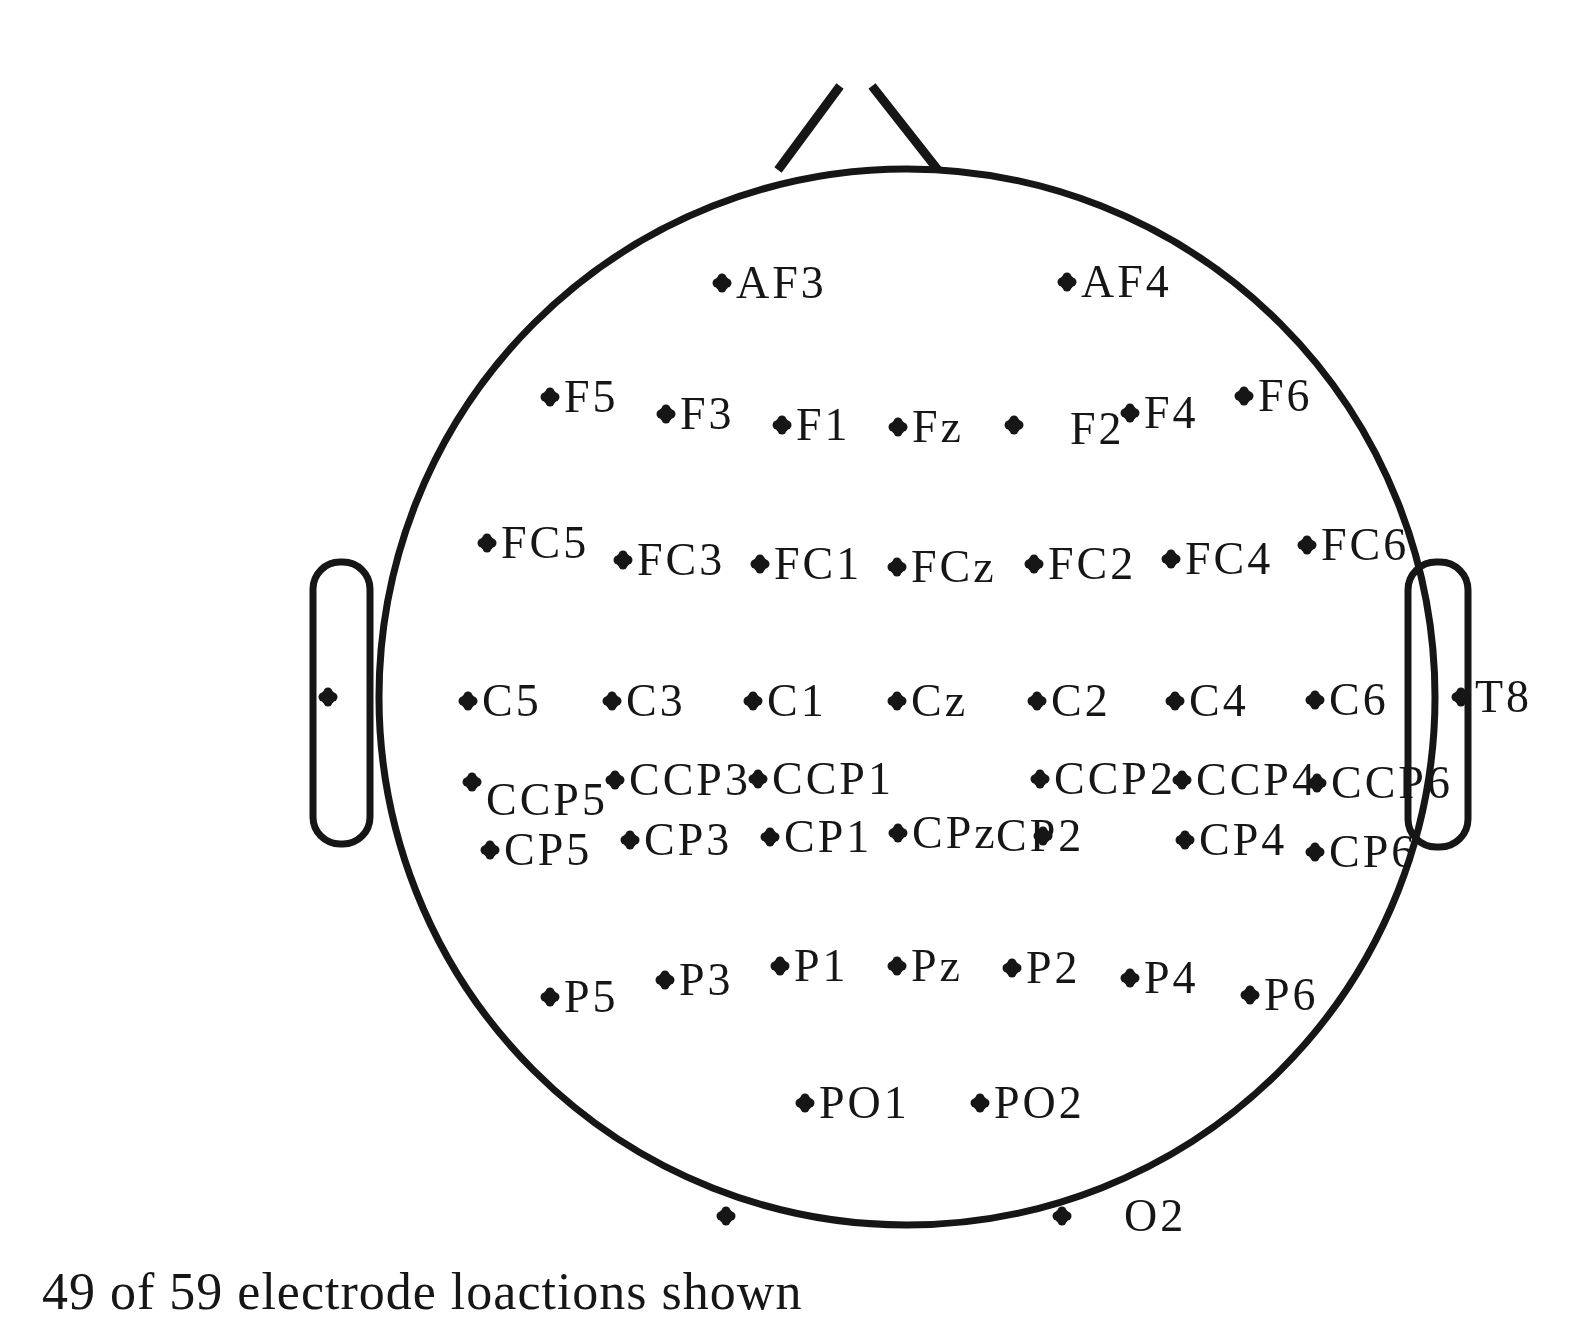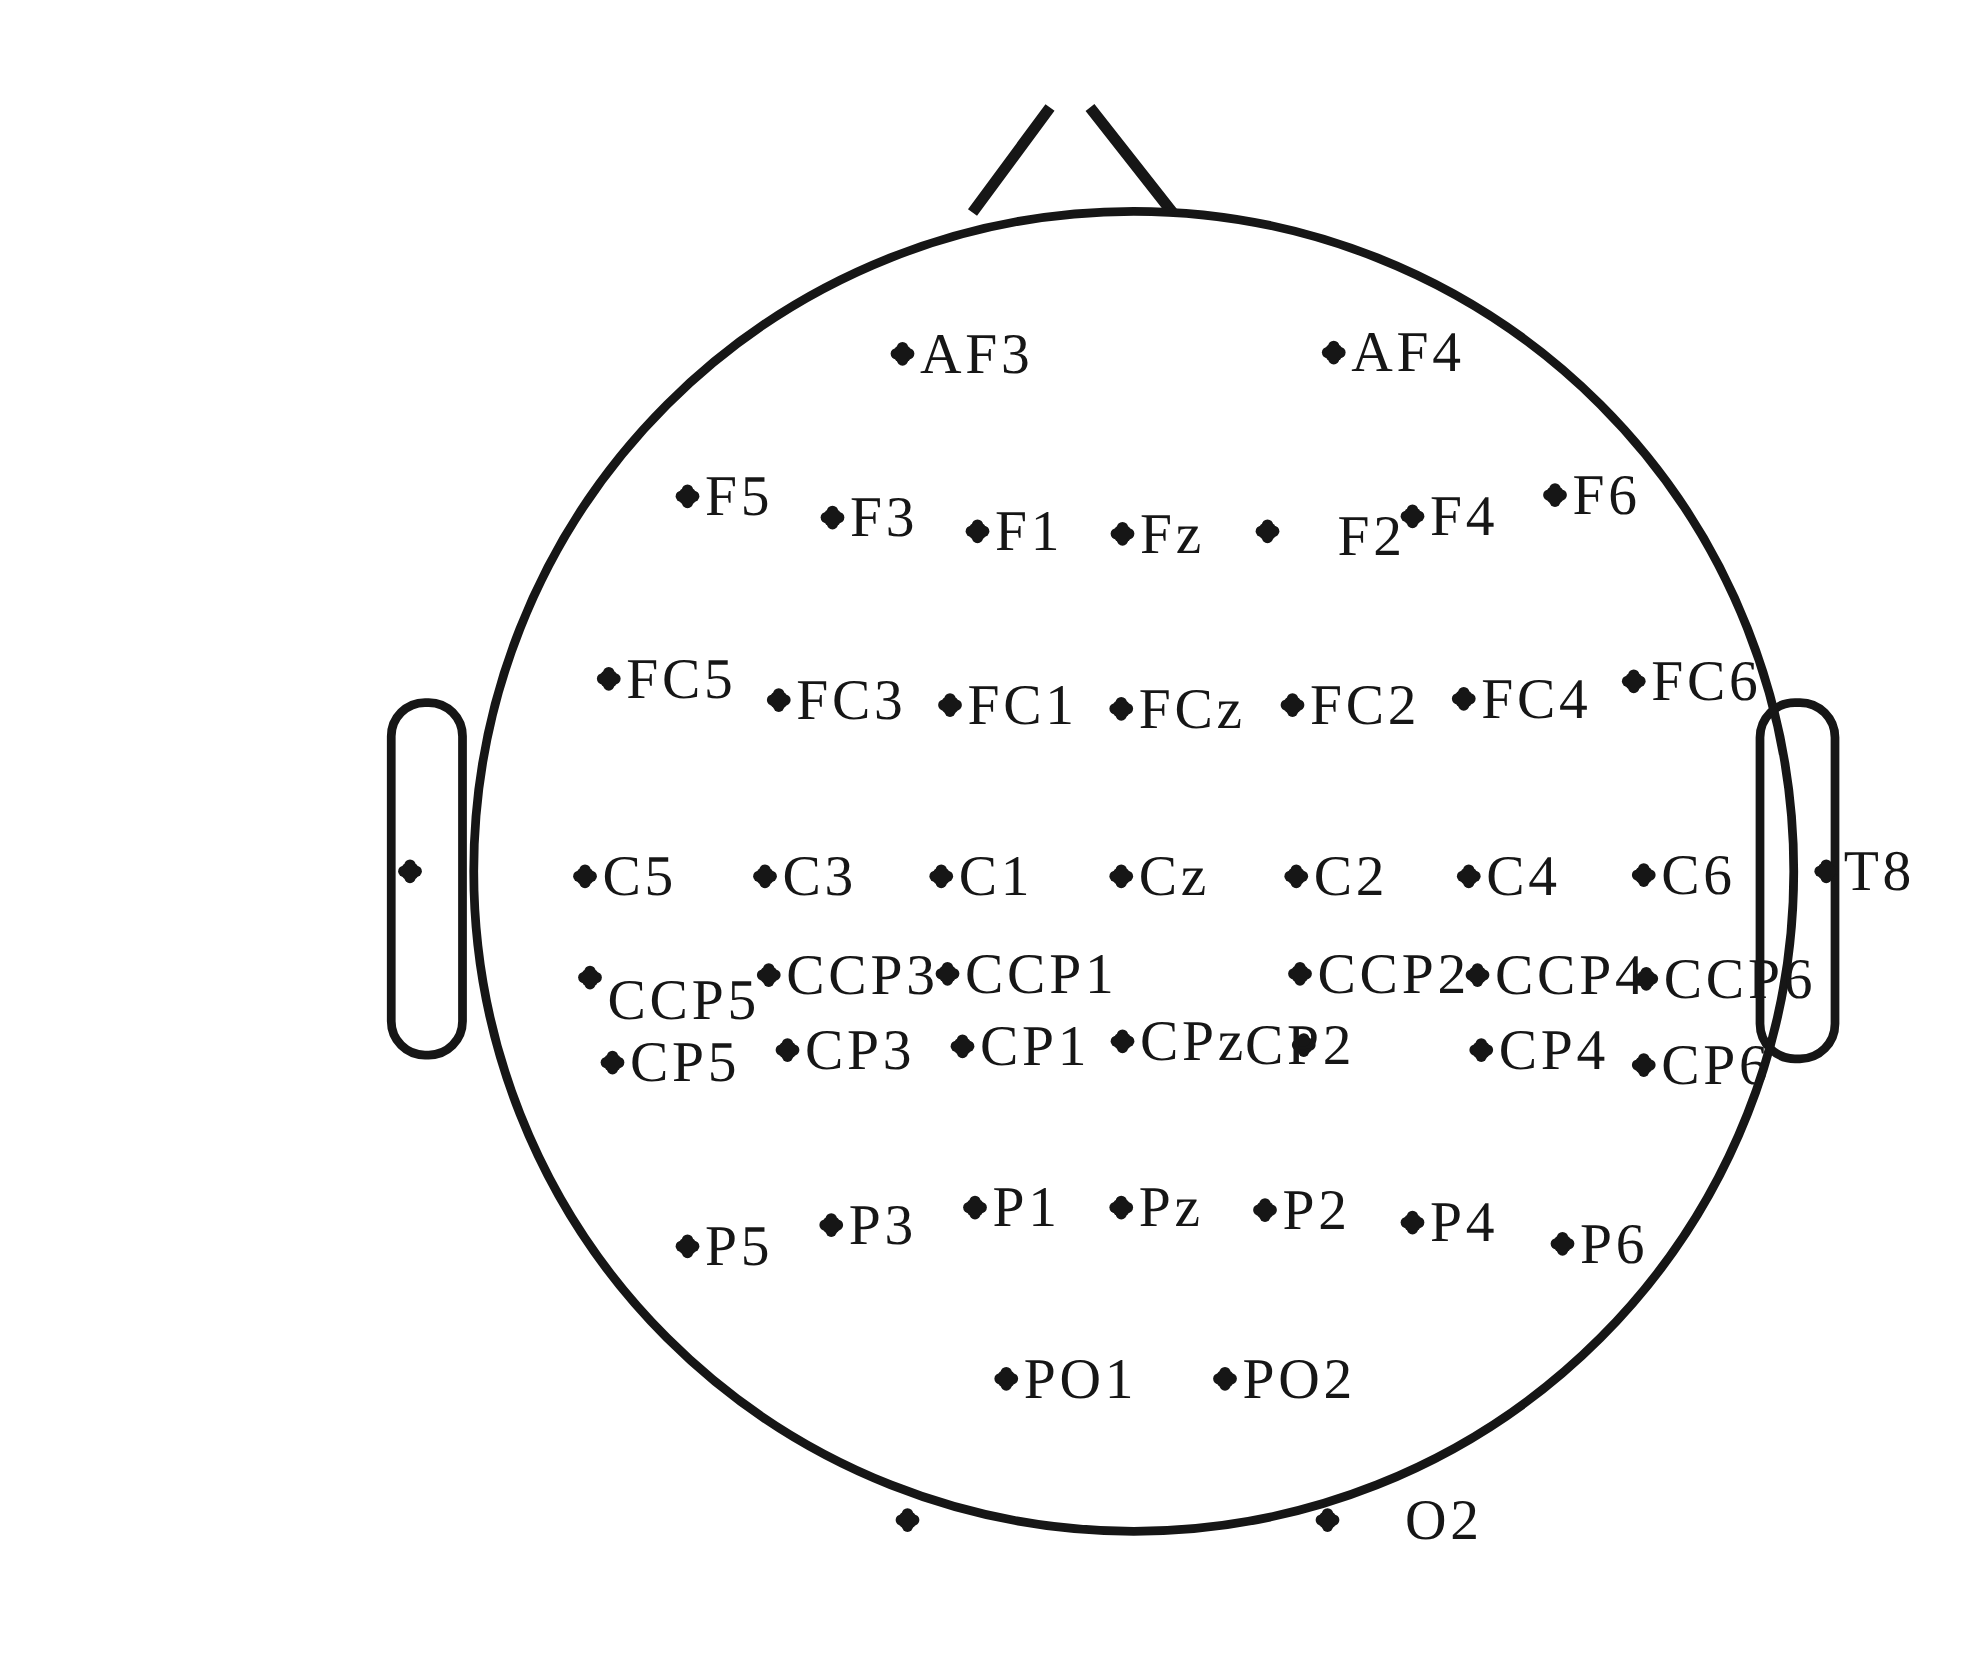--- a/index.html
+++ b/index.html
@@ -255,14 +255,15 @@
       </div>
       <div class="electrode">
         <span class="dot" style="left: 726px; top: 1216px;"></span>
       </div>
       <div class="electrode">
         <span class="dot" style="left: 1062px; top: 1216px;"></span>
         <span class="elabel" style="top: 1216px; left: 1076px; margin-left: 48px;">O2</span>
       </div>
     </div>
 
+  <div class="figure-caption">49 of 59 electrode loactions shown</div>
 
 </div>
 
 </body></html>

